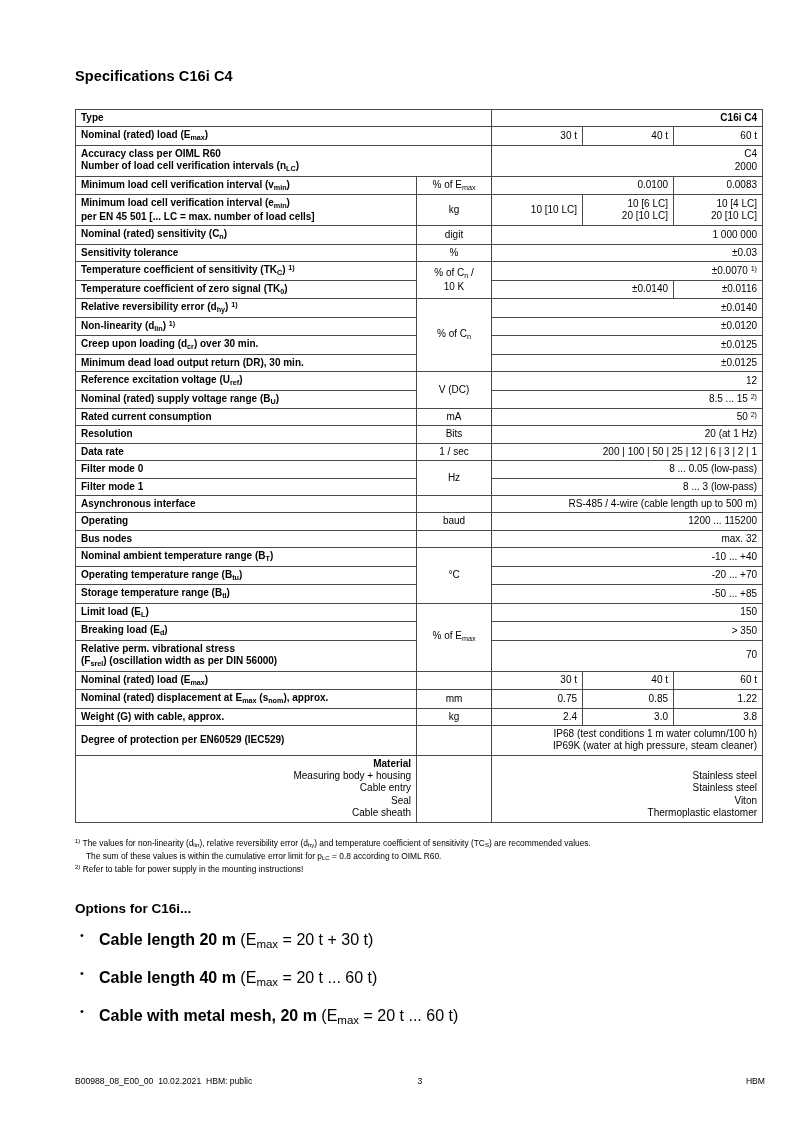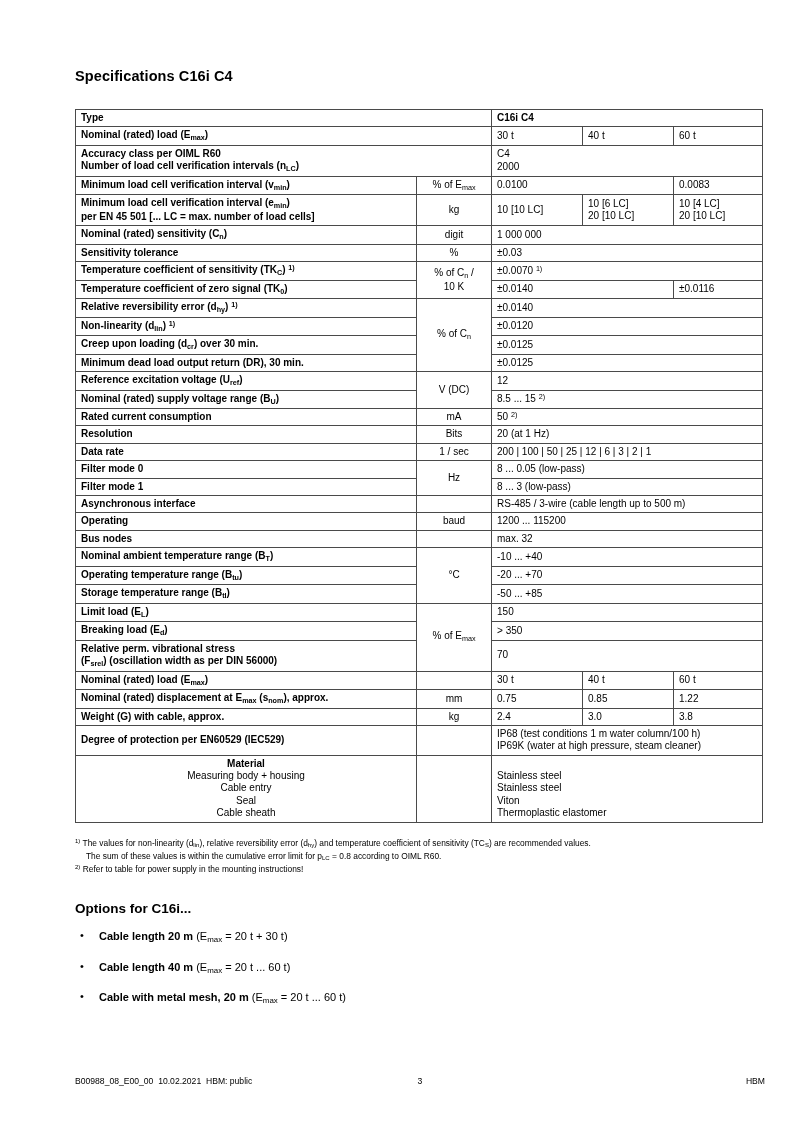--- a/index.html
+++ b/index.html
@@ -30,23 +30,23 @@
     vertical-align:middle;
     line-height:1.24;
   }
   col.c-label { width:341px; }
   col.c-unit  { width:75px; }
   col.c-v1    { width:91px; }
   col.c-v2    { width:91px; }
   col.c-v3    { width:89px; }
 
   td.label { font-weight:bold; text-align:left; }
-  td.label-plain { font-weight:normal; text-align:center; }
+  td.label-plain { font-weight:normal; text-align:right; }
   td.unit { text-align:center; font-weight:normal; }
-  td.val  { text-align:left; font-weight:normal; }
+  td.val  { text-align:right; font-weight:normal; }
 
   sub { font-size:.72em; vertical-align:-.22em; }
   sup { font-size:.72em; vertical-align:.42em; }
 
   .mat-head { font-weight:bold; }
   .mat-line { font-weight:normal; }
 
   .footnotes {
     position:absolute; left:58px; top:829px;
     width:690px; font-size:8.4px; line-height:1.45;
@@ -54,21 +54,21 @@
   .footnotes p { margin:0; }
   .fn-indent { padding-left:11px; }
 
   h2.opt-title {
     position:absolute; left:58px; top:893px;
     margin:0; font-size:13.5px; font-weight:bold;text-align:center;
   }
   ul.options {
     position:absolute; left:58px; top:922px;
     margin:0; padding:0; list-style:none;
-    font-size:11px;
+    font-size:16px;
   }
   ul.options li {
     position:relative; padding-left:24px; margin-bottom:16.5px;
     line-height:1.2;
   }
   ul.options li::before {
     content:"\2022"; position:absolute; left:5px; top:-1px;
     font-size:11px;
   }
   .opt-b { font-weight:bold; }
@@ -229,21 +229,21 @@
       </tr>
 
       <tr>
         <td class="label">Filter mode 1</td>
         <td class="val" colspan="3">8 ... 3 (low-pass)</td>
       </tr>
 
       <tr>
         <td class="label">Asynchronous interface</td>
         <td class="unit"></td>
-        <td class="val" colspan="3">RS-485 / 3-wire (cable length up to 500 m)</td>
+        <td class="val" colspan="3">RS-485 / 4-wire (cable length up to 500 m)</td>
       </tr>
 
       <tr>
         <td class="label">Operating</td>
         <td class="unit">baud</td>
         <td class="val" colspan="3">1200 ... 115200</td>
       </tr>
 
       <tr>
         <td class="label">Bus nodes</td>

